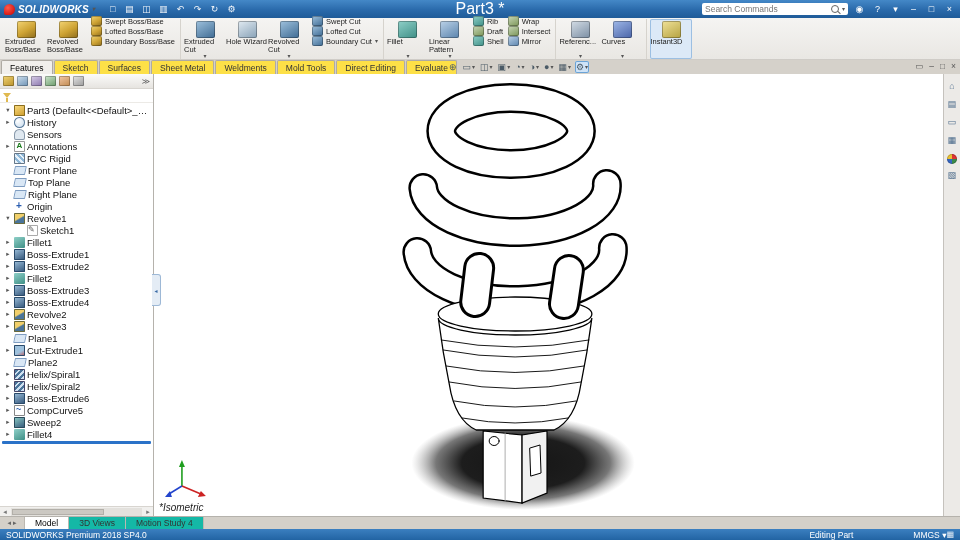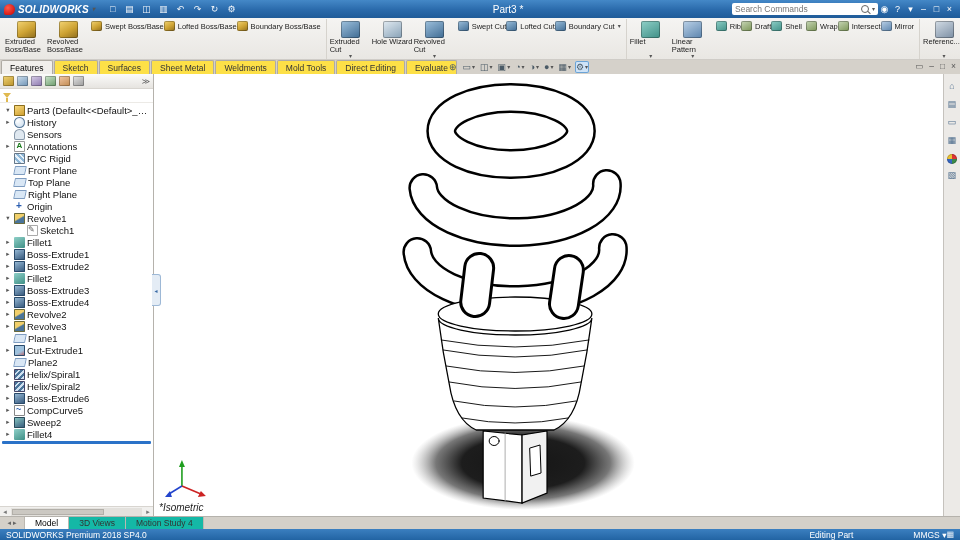--- a/index.html
+++ b/index.html
@@ -5,37 +5,37 @@
   html,body{margin:0;padding:0;}
   body{width:960px;height:540px;overflow:hidden;font-family:"Liberation Sans",sans-serif;background:#fff;-webkit-font-smoothing:antialiased;}
   .app{position:relative;width:960px;height:540px;background:#fff;font-size:10px;color:#222;}
 
   
   .titlebar{position:absolute;top:0;left:0;right:0;height:18px;background:linear-gradient(#4488c7,#2a6aab 55%,#1f5b98);display:flex;align-items:center;color:#fff;padding:0 4px;gap:5px;justify-content:flex-end;}
   .brand{display:flex;align-items:center;gap:3px;font-weight:bold;font-style:italic;font-size:10px;letter-spacing:.2px;}
   .brand-logo{width:11px;height:11px;border-radius:50% 50% 50% 2px;background:radial-gradient(circle at 35% 35%,#ff5a4a,#c40000);display:inline-block;}
   .qbar{display:flex;align-items:center;gap:4px;margin-left:6px;}
   .qicon{width:13px;text-align:center;font-size:9px;opacity:.95;cursor:default;}
-  .doc-title{position:absolute;left:50%;transform:translateX(-50%);font-size:10px;margin-left:28px;}
-  .tb-right{margin-left:auto;display:flex;align-items:center;}
+  .doc-title{position:absolute;left:50%;transform:translateX(-50%);font-size:16px;}
+  .tb-right{margin-left:auto;display:flex;align-items:center;gap:5px;}
   .search{width:140px;height:12px;background:#fff;border-radius:2px;display:flex;align-items:center;color:#777;font-size:8.5px;padding:0 3px;gap:3px;}
   .search .stext{flex:1;white-space:nowrap;overflow:hidden;}
   .mag{width:6px;height:6px;border:1px solid #666;border-radius:50%;position:relative;flex:none;}
   .mag::after{content:"";position:absolute;width:4px;height:1px;background:#666;right:-3px;bottom:-1px;transform:rotate(45deg);}
   .wicon{width:13px;text-align:center;font-size:9px;}
 
   
   .ribbon{position:absolute;top:18px;left:0;right:0;height:42px;background:linear-gradient(#f5f4f2,#e9e7e3);border-bottom:1px solid #cfccc7;display:flex;align-items:stretch;padding:1px 2px 0 2px;box-sizing:border-box;}
   .rgroup{display:flex;align-items:stretch;padding:0 3px;border-right:1px solid #d6d3cd;}
   .rgroup:last-child{border-right:none;}
   .rlarge{width:42px;display:flex;flex-direction:column;align-items:center;font-size:7.5px;line-height:1.1;text-align:left;color:#222;padding-top:2px;border-radius:2px;}
   .rlarge.active{background:#dce9f7;box-shadow:inset 0 0 0 1px #9cbfe2;}
   .rlabel{height:17px;overflow:hidden;width:100%;}
   .dd{font-size:6px;color:#555;line-height:1;}
-  .rstack{display:flex;flex-direction:row;justify-content:flex-end;padding:1px 2px;}
+  .rstack{display:flex;flex-direction:column;justify-content:flex-end;padding:13px 2px;}
   .rsmall{display:flex;align-items:center;gap:3px;height:12px;font-size:7.5px;white-space:nowrap;color:#222;}
   .chip{width:19px;height:17px;border-radius:2px;flex:none;background:linear-gradient(150deg,#9ec1dd,#3f6b93);box-shadow:inset 0 0 0 1px rgba(0,0,0,.28);}
   .chip.sm{width:11px;height:10px;}
   .ic-extrude-boss,.ic-revolve-boss,.ic-sweep-boss,.ic-loft-boss,.ic-boundary-boss{background:linear-gradient(150deg,#f4d574,#cda233 55%,#8d6c1e);}
   .ic-hole-wizard{background:linear-gradient(150deg,#e2ebf2,#87a1b6);}
   .ic-fillet,.ic-rib,.ic-shell{background:linear-gradient(150deg,#8fd0c8,#3f8f86);}
   .ic-linear-pattern,.ic-mirror{background:linear-gradient(150deg,#bcd2e8,#5b84ad);}
   .ic-draft,.ic-wrap,.ic-intersect{background:linear-gradient(150deg,#c9d8b8,#7a9456);}
   .ic-reference-geometry{background:linear-gradient(150deg,#d4dde6,#7b8ea3);}
   .ic-curves{background:linear-gradient(150deg,#9fb8e8,#4a64a8);}

